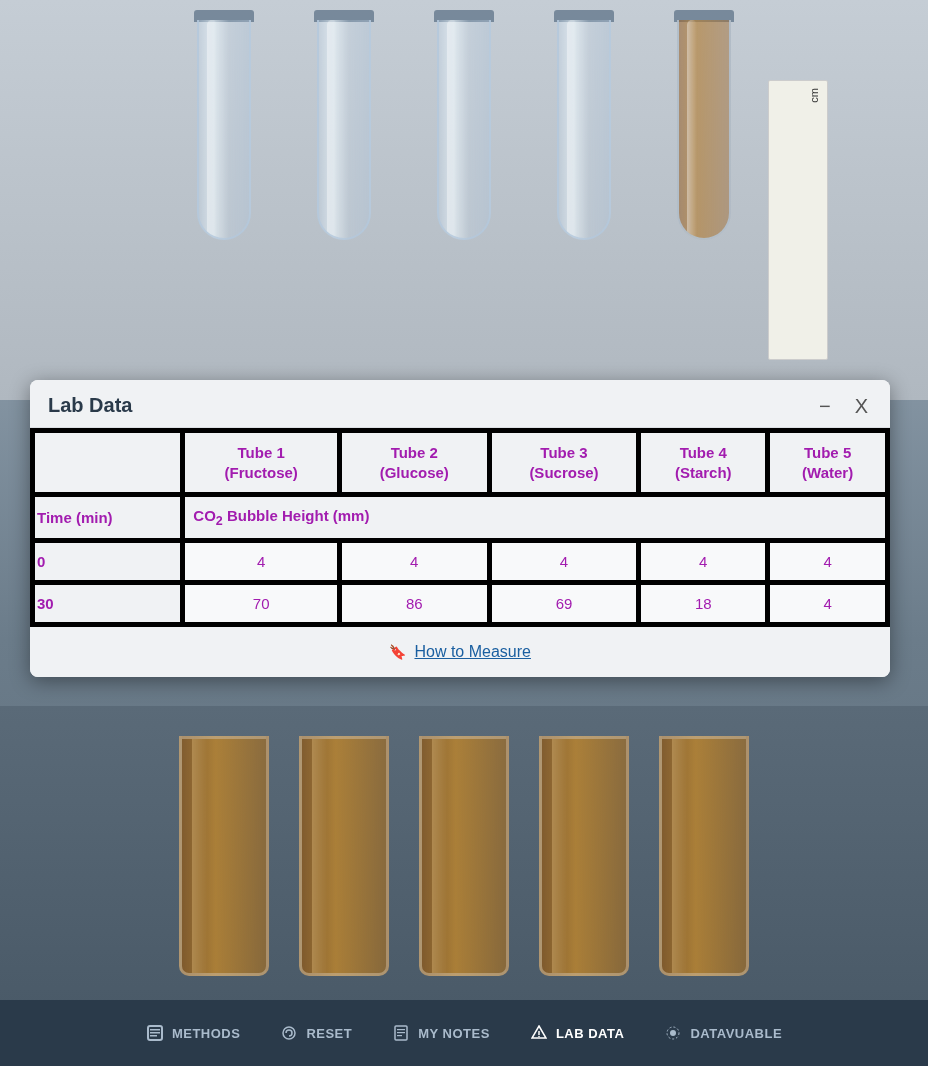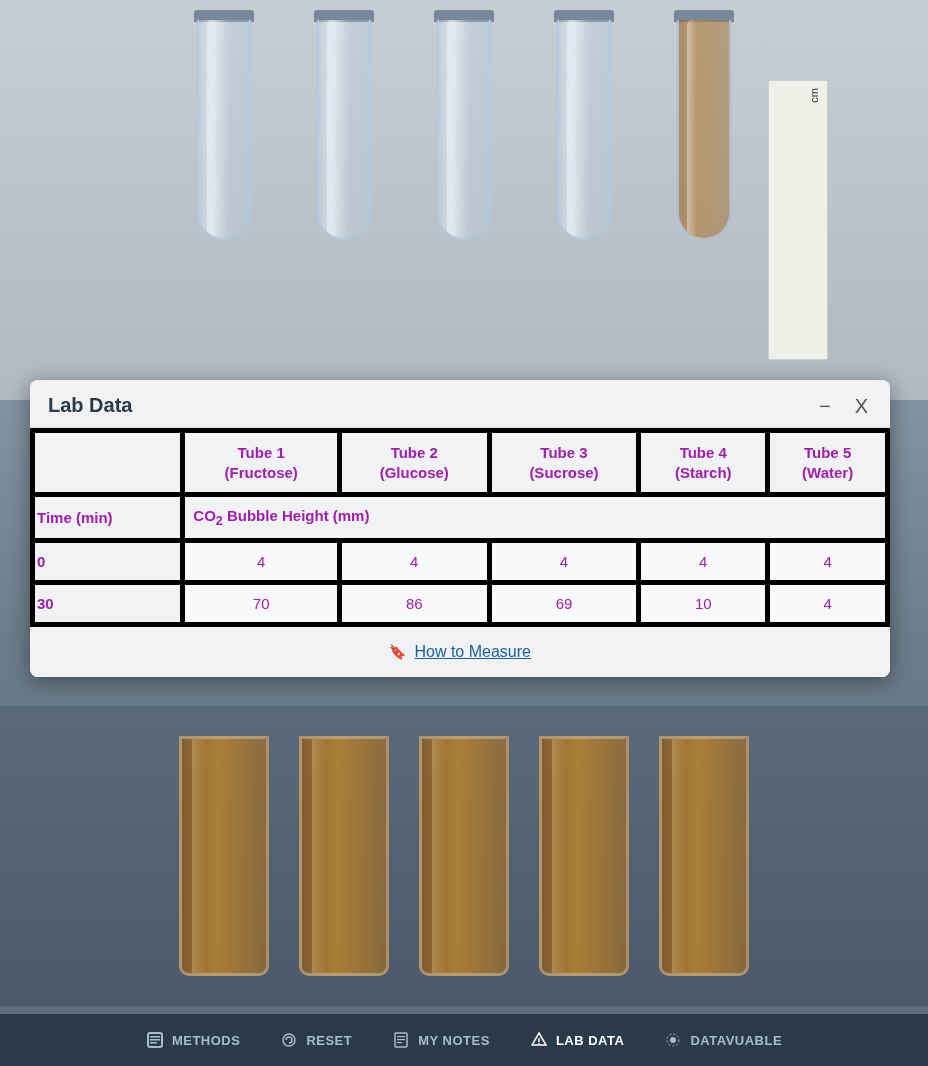--- a/index.html
+++ b/index.html
@@ -128,21 +128,21 @@
       width: 15px;
       height: 100%;
       background: linear-gradient(90deg, rgba(255,220,150,0.3), transparent);
     }
 
     
     .bottom-nav {
       position: absolute;
       bottom: 0; left: 0;
       width: 100%;
-      height: 52px;
+      height: 66px;
       background: #2a3a4a;
       display: flex;
       align-items: center;
       justify-content: center;
       gap: 40px;
     }
 
     .nav-item {
       display: flex;
       align-items: center;
@@ -357,21 +357,21 @@
         <td>4</td>
         <td>4</td>
         <td>4</td>
         <td>4</td>
       </tr>
       <tr>
         <td class="row-label">30</td>
         <td>70</td>
         <td>86</td>
         <td>69</td>
-        <td>10</td>
+        <td>18</td>
         <td>4</td>
       </tr>
     </tbody>
   </table>
 
   <div class="how-to-measure">
     <span class="bookmark-icon">🔖</span>
     <a>How to Measure</a>
   </div>
 </div>

